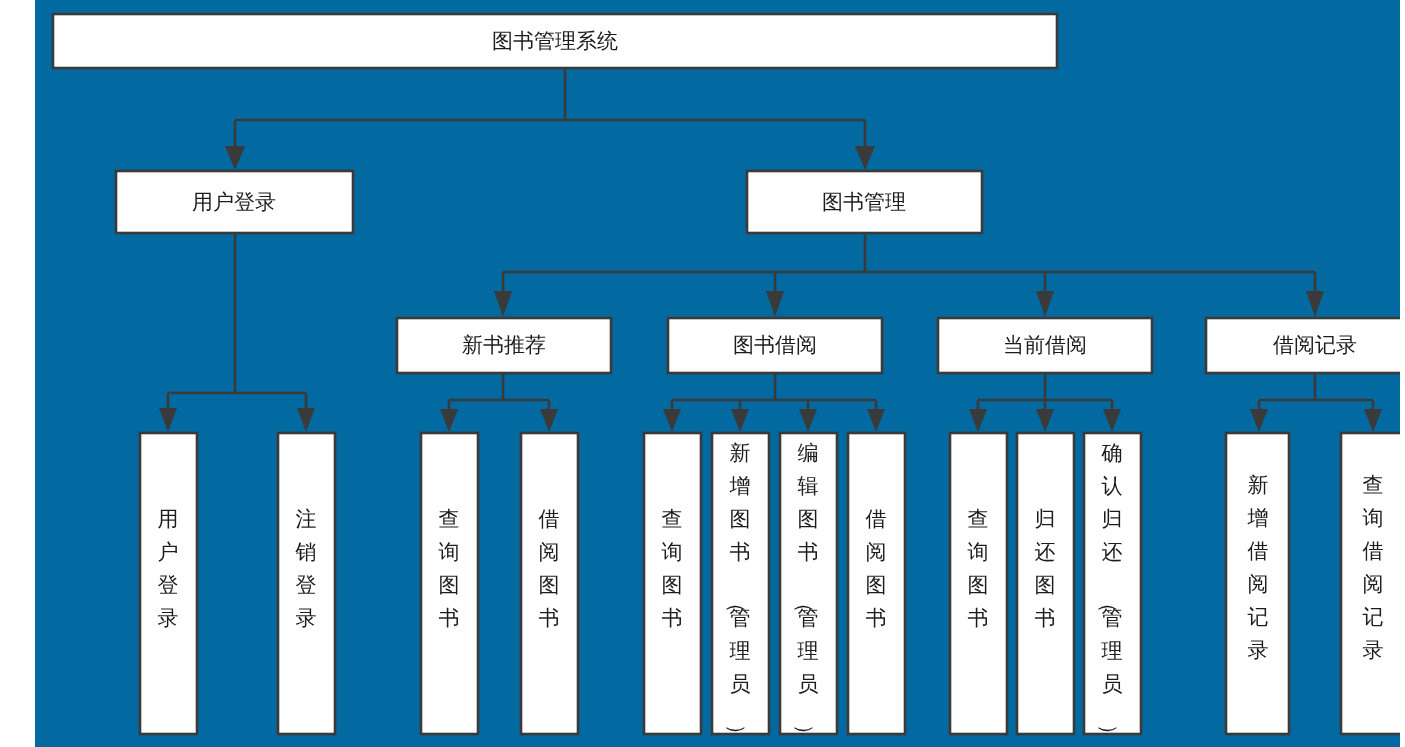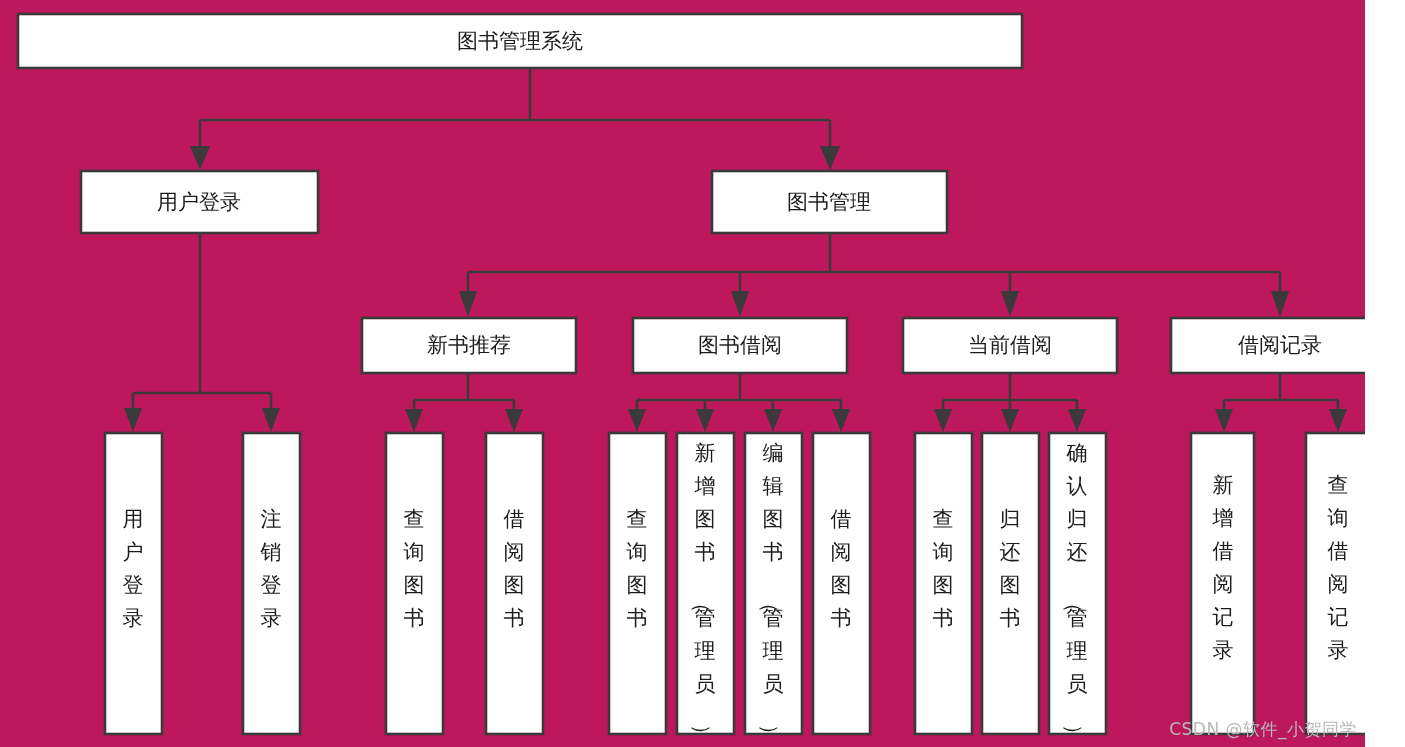--- a/index.html
+++ b/index.html
@@ -8,22 +8,23 @@
     padding: 0;
     background: #ffffff;
   }
   body {
     font-family: "DejaVu Sans", "Liberation Sans", sans-serif;
   }
   #diagram-root {
     position: relative;
     width: 1365px;
     height: 747px;
-    background: #be185d;
+    background: #0369a1;
     overflow: hidden;
+    margin-left: 35px;
   }
   svg#tree-svg {
     position: absolute;
     left: 0;
     top: 0;
     width: 1405px;
     height: 747px;
     display: block;
   }
   .node-box {
@@ -232,14 +233,13 @@
       <text class="node-label-vertical" x="1223" y="492"><tspan x="1223" y="492">新</tspan><tspan x="1223" y="525">增</tspan><tspan x="1223" y="558">借</tspan><tspan x="1223" y="591">阅</tspan><tspan x="1223" y="624">记</tspan><tspan x="1223" y="657">录</tspan></text>
     </g>
 
     <g>
       <rect class="node-box" x="1306" y="433" width="63" height="301"></rect>
       <text class="node-label-vertical" x="1338" y="492"><tspan x="1338" y="492">查</tspan><tspan x="1338" y="525">询</tspan><tspan x="1338" y="558">借</tspan><tspan x="1338" y="591">阅</tspan><tspan x="1338" y="624">记</tspan><tspan x="1338" y="657">录</tspan></text>
     </g>
 
   </svg>
 
-  <div class="watermark">CSDN @软件_小贺同学</div>
 </div>
 
 </body></html>

